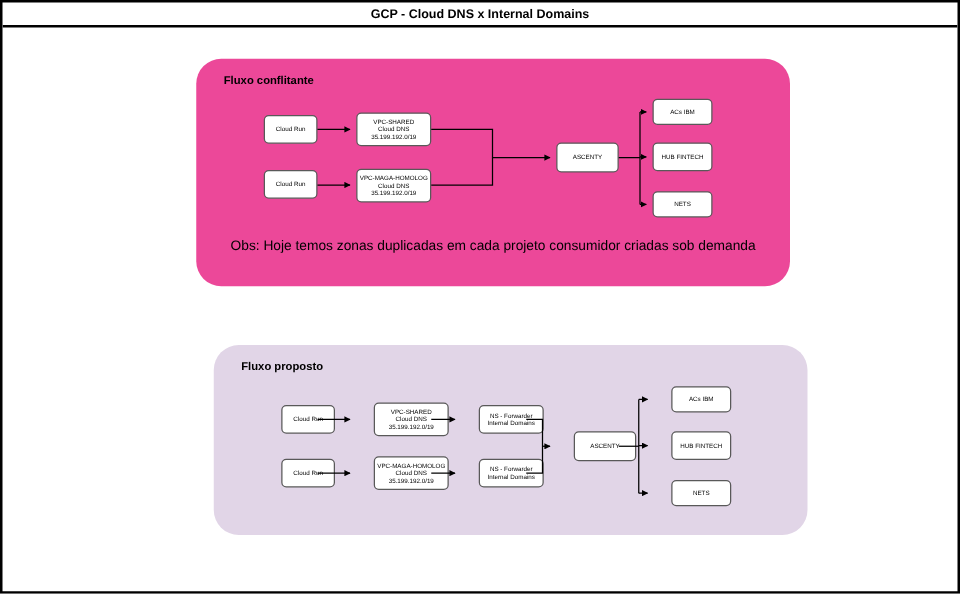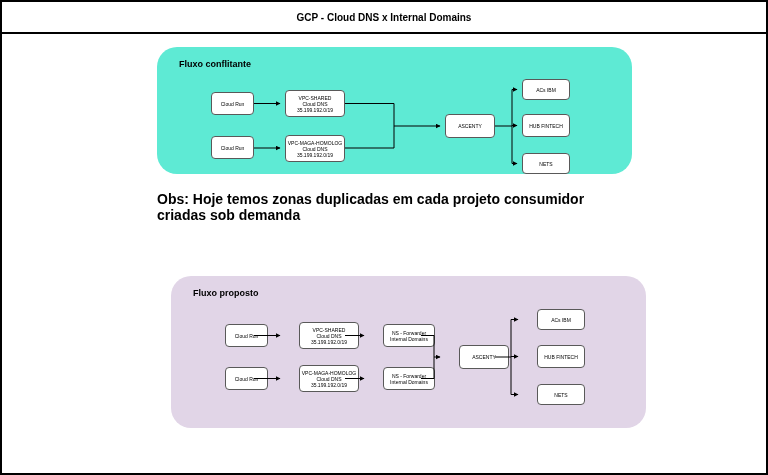--- a/index.html
+++ b/index.html
@@ -2,35 +2,35 @@
 <html><head>
 <meta charset="utf-8">
 <style>
   html,body{margin:0;padding:0;background:#fff;}
   .page{
     position:relative;width:768px;height:475px;
     box-sizing:border-box;border:2px solid #000;background:#fff;
     font-family:"Liberation Sans", sans-serif;overflow:hidden;
   }
   .header{
-    position:absolute;left:0;top:0;width:100%;height:32px;
+    position:absolute;left:0;top:0;width:100%;height:20px;
     box-sizing:border-box;border-bottom:2px solid #000;
     display:flex;align-items:center;justify-content:center;text-align:center;
   }
   .header .title{font-size:10px;font-weight:bold;color:#000;}
   .panel{position:absolute;border-radius:20px;}
-  .panel-current{left:155px;top:45px;width:475px;height:127px;background:#5eead4;}
+  .panel-current{left:155px;top:45px;width:475px;height:182px;background:#ec4899;}
   .panel-proposed{left:155px;top:274px;width:475px;height:152px;background:#e1d5e7;margin-left:14px;}
   .panel-label{
     position:absolute;left:22px;top:12px;
     font-size:9px;font-weight:bold;color:#000;
   }
   .note{
     position:absolute;left:0;top:144px;width:100%;
-    font-size:14px;font-weight:bold;color:#000;
+    text-align:center;font-size:11px;font-weight:normal;color:#000;
   }
   .node{
     position:absolute;box-sizing:border-box;background:#ffffff;
     border:1px solid #595959;border-radius:4px;
     display:flex;flex-direction:column;align-items:center;justify-content:center;
     text-align:center;color:#000;
   }
   .node .nl{display:block;font-size:5px;line-height:6px;white-space:nowrap;}
   .connectors{position:absolute;left:0;top:0;pointer-events:none;}
 </style>

